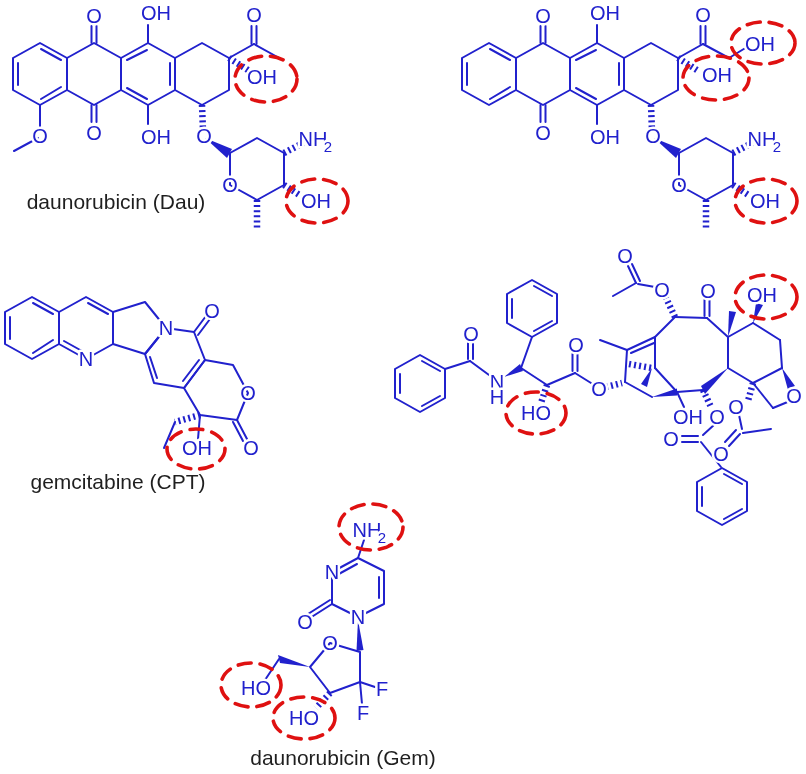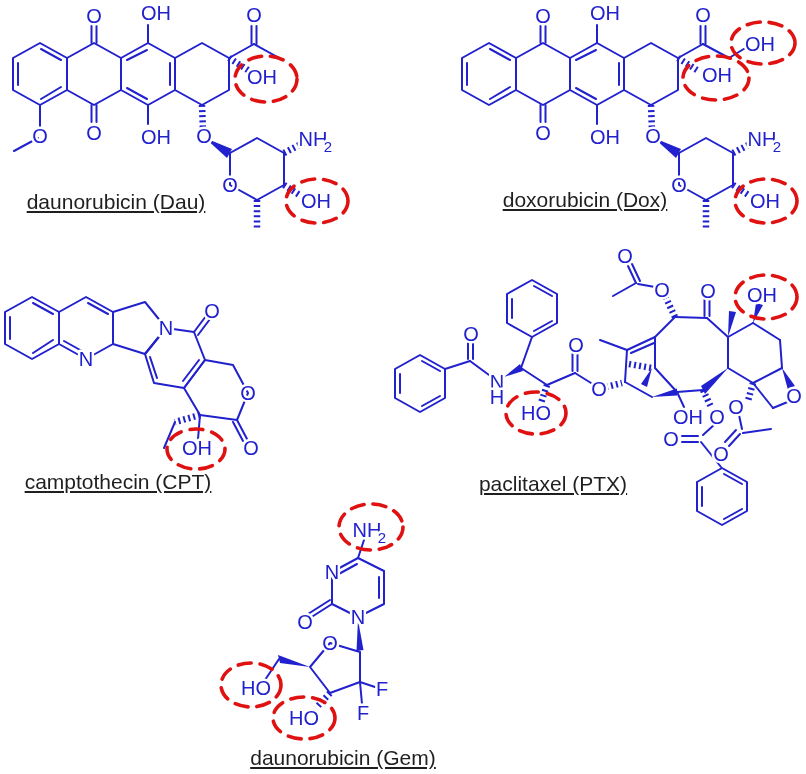--- a/index.html
+++ b/index.html
@@ -10,21 +10,21 @@
   .bond{stroke:var(--blue,#2121cd);stroke-width:2;fill:none;stroke-linecap:round;}
   .ring{stroke:var(--blue,#2121cd);stroke-width:2;fill:none;stroke-linejoin:round;}
   .hash{stroke:var(--blue,#2121cd);stroke-width:6.5;stroke-dasharray:2 3.1;fill:none;}
   .wedge{fill:var(--blue,#2121cd);stroke:none;}
   .hl{fill:none;stroke:var(--red,#df1111);stroke-width:3.6;stroke-dasharray:13 9;stroke-linecap:round;}
   text.atom{fill:var(--blue,#2121cd);font-family:"Liberation Sans",sans-serif;font-size:20px;
             text-anchor:middle;dominant-baseline:central;
             paint-order:stroke fill;stroke:#fff;stroke-width:5px;stroke-linejoin:round;}
   text.sub{font-size:15px;}
   .caption{position:absolute;transform:translate(-50%,-50%);white-space:nowrap;
-           color:var(--ink,#1f1f1f);font-size:21px;text-decoration:underline;}
+           color:var(--ink,#1f1f1f);font-size:21px;}
 </style>
 </head>
 <body>
 
 <div class="canvas">
 
   <div class="mol" style="left:0;top:0">
     <svg width="400" height="245" viewBox="0 0 400 245">
       <g>
         <polygon class="ring" points="40,43 67,58 67,90 40,105 13,90 13,58"></polygon>
@@ -278,18 +278,16 @@
       <text class="atom" x="85" y="122">O</text>
       <text class="atom" x="110" y="143">O</text>
       <text class="atom" x="162" y="189">F</text>
       <text class="atom" x="143" y="213">F</text>
       <text class="atom" x="36" y="188">HO</text>
       <text class="atom" x="84" y="218">HO</text>
     </svg>
   </div>
 
   <div class="caption" style="left:116px;top:202px">daunorubicin (Dau)</div>
-  <div class="caption" style="left:585px;top:200px">doxorubicin (Dox)</div>
-  <div class="caption" style="left:118px;top:482px">camptothecin (CPT)</div>
-  <div class="caption" style="left:553px;top:484px">paclitaxel (PTX)</div>
+  <div class="caption" style="left:118px;top:482px">gemcitabine (CPT)</div>
   <div class="caption" style="left:343px;top:758px">daunorubicin (Gem)</div>
 
 </div>
 
 </body></html>

